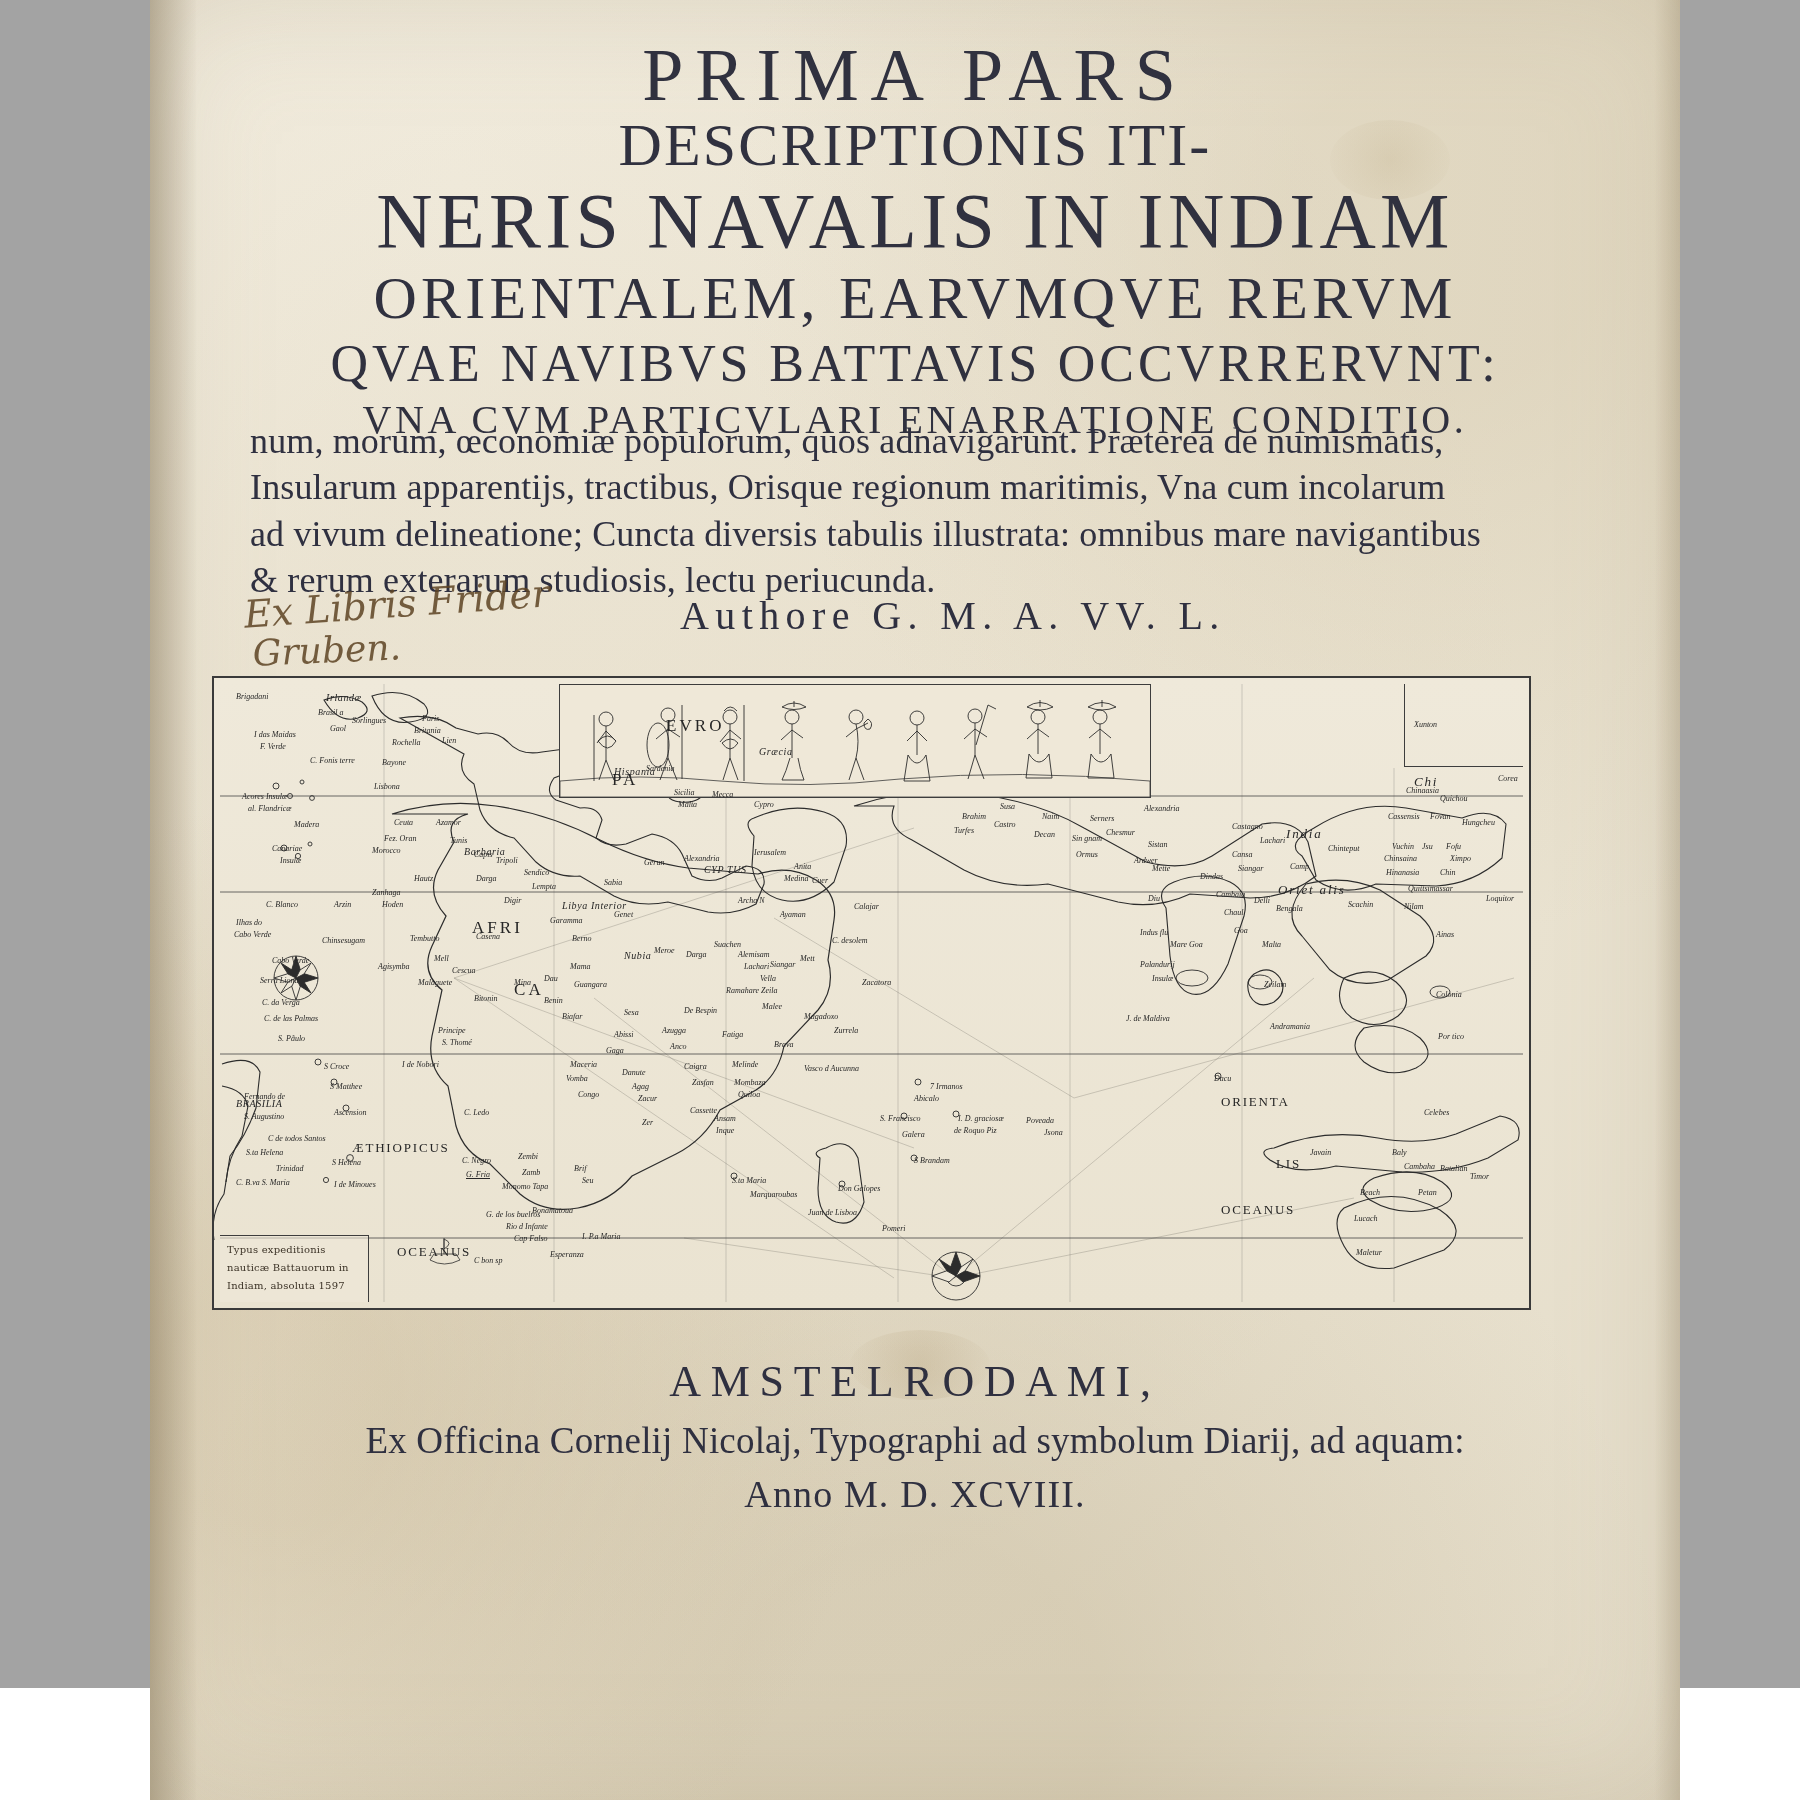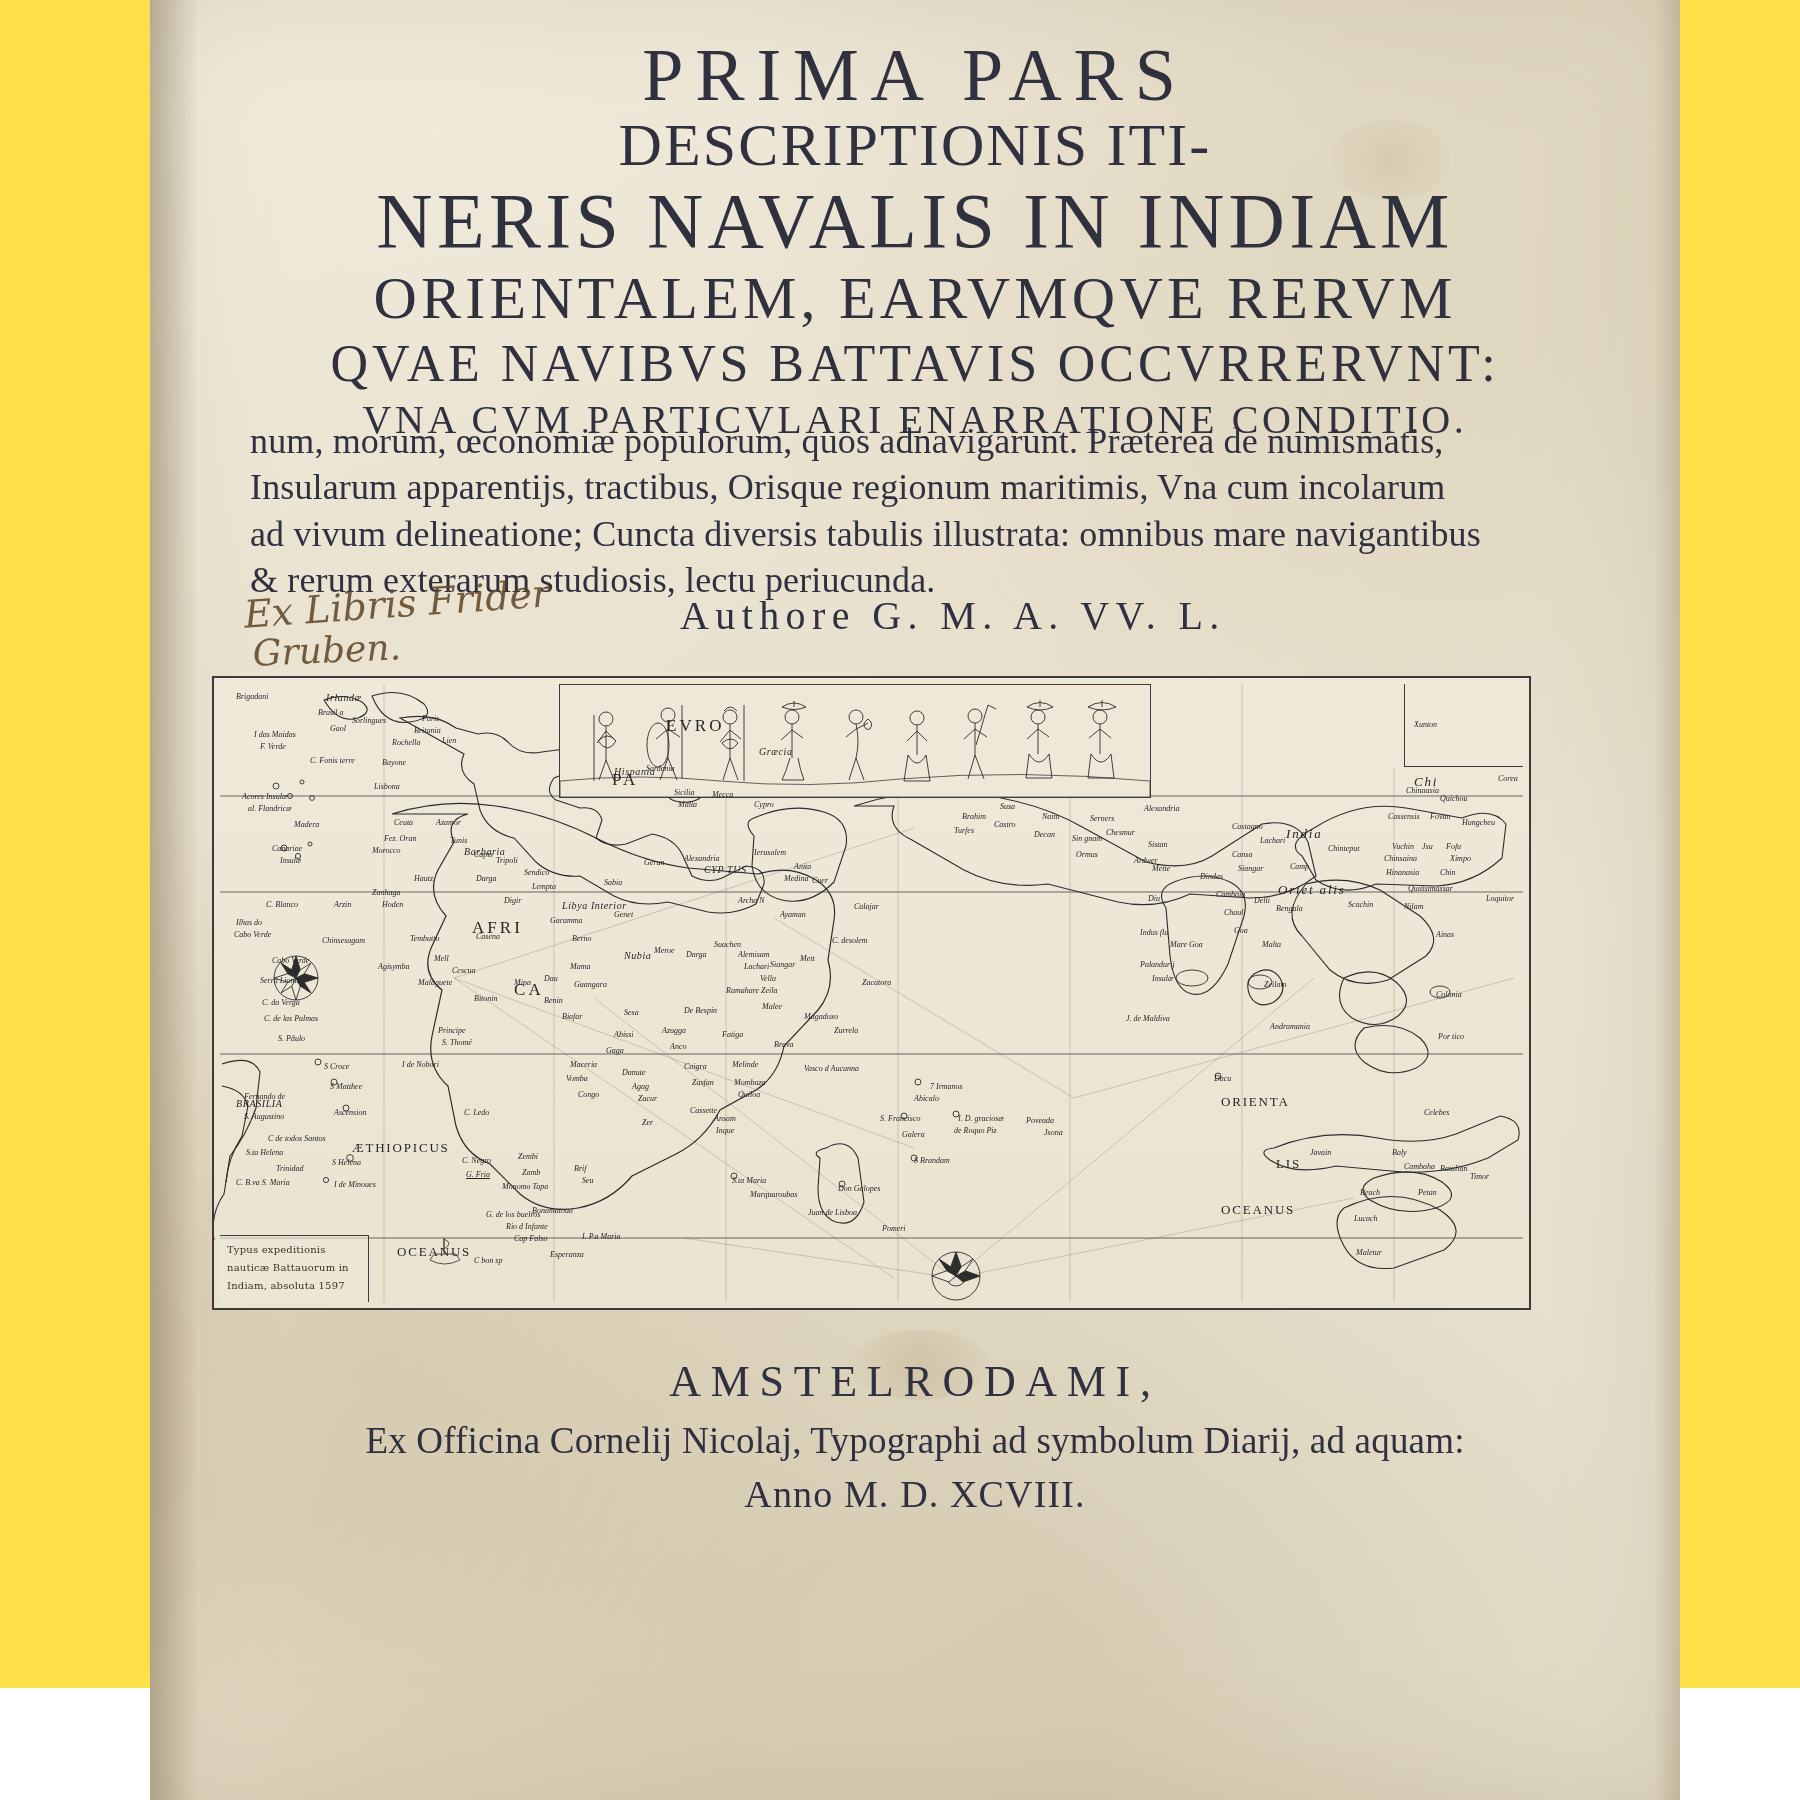--- a/index.html
+++ b/index.html
@@ -11,21 +11,21 @@
     width: 1800px;
     height: 1800px;
     overflow: hidden;
     font-family: "Liberation Serif", serif;
   }
   
   #page {
     position: relative;
     width: 1800px;
     height: 1688px;
-    background: #fde047;
+    background: #a3a3a3;
   }
   #paper {
     position: absolute;
     left: 150px;
     top: 0px;
     width: 1530px;
     height: 1800px;
     background:
       radial-gradient(ellipse at 20% 10%, #f3eee1 0%, #efe9da 35%, #e9e2d0 70%, #e3dbc7 100%);
     box-shadow: inset 0 0 120px rgba(160,145,110,0.25);

